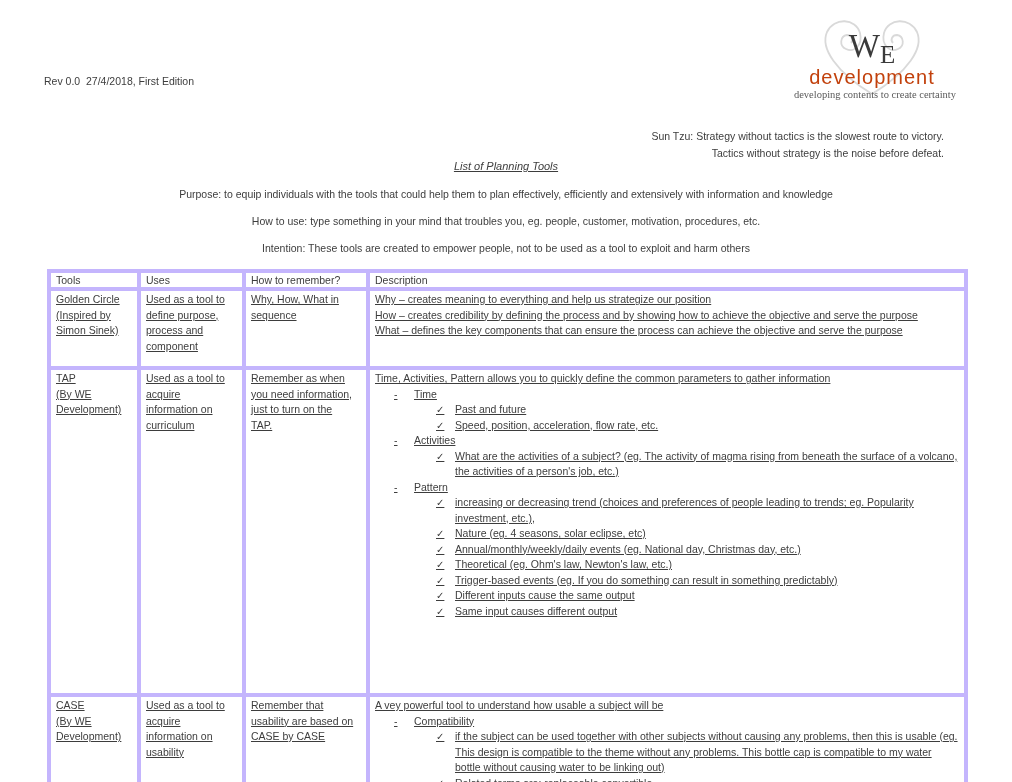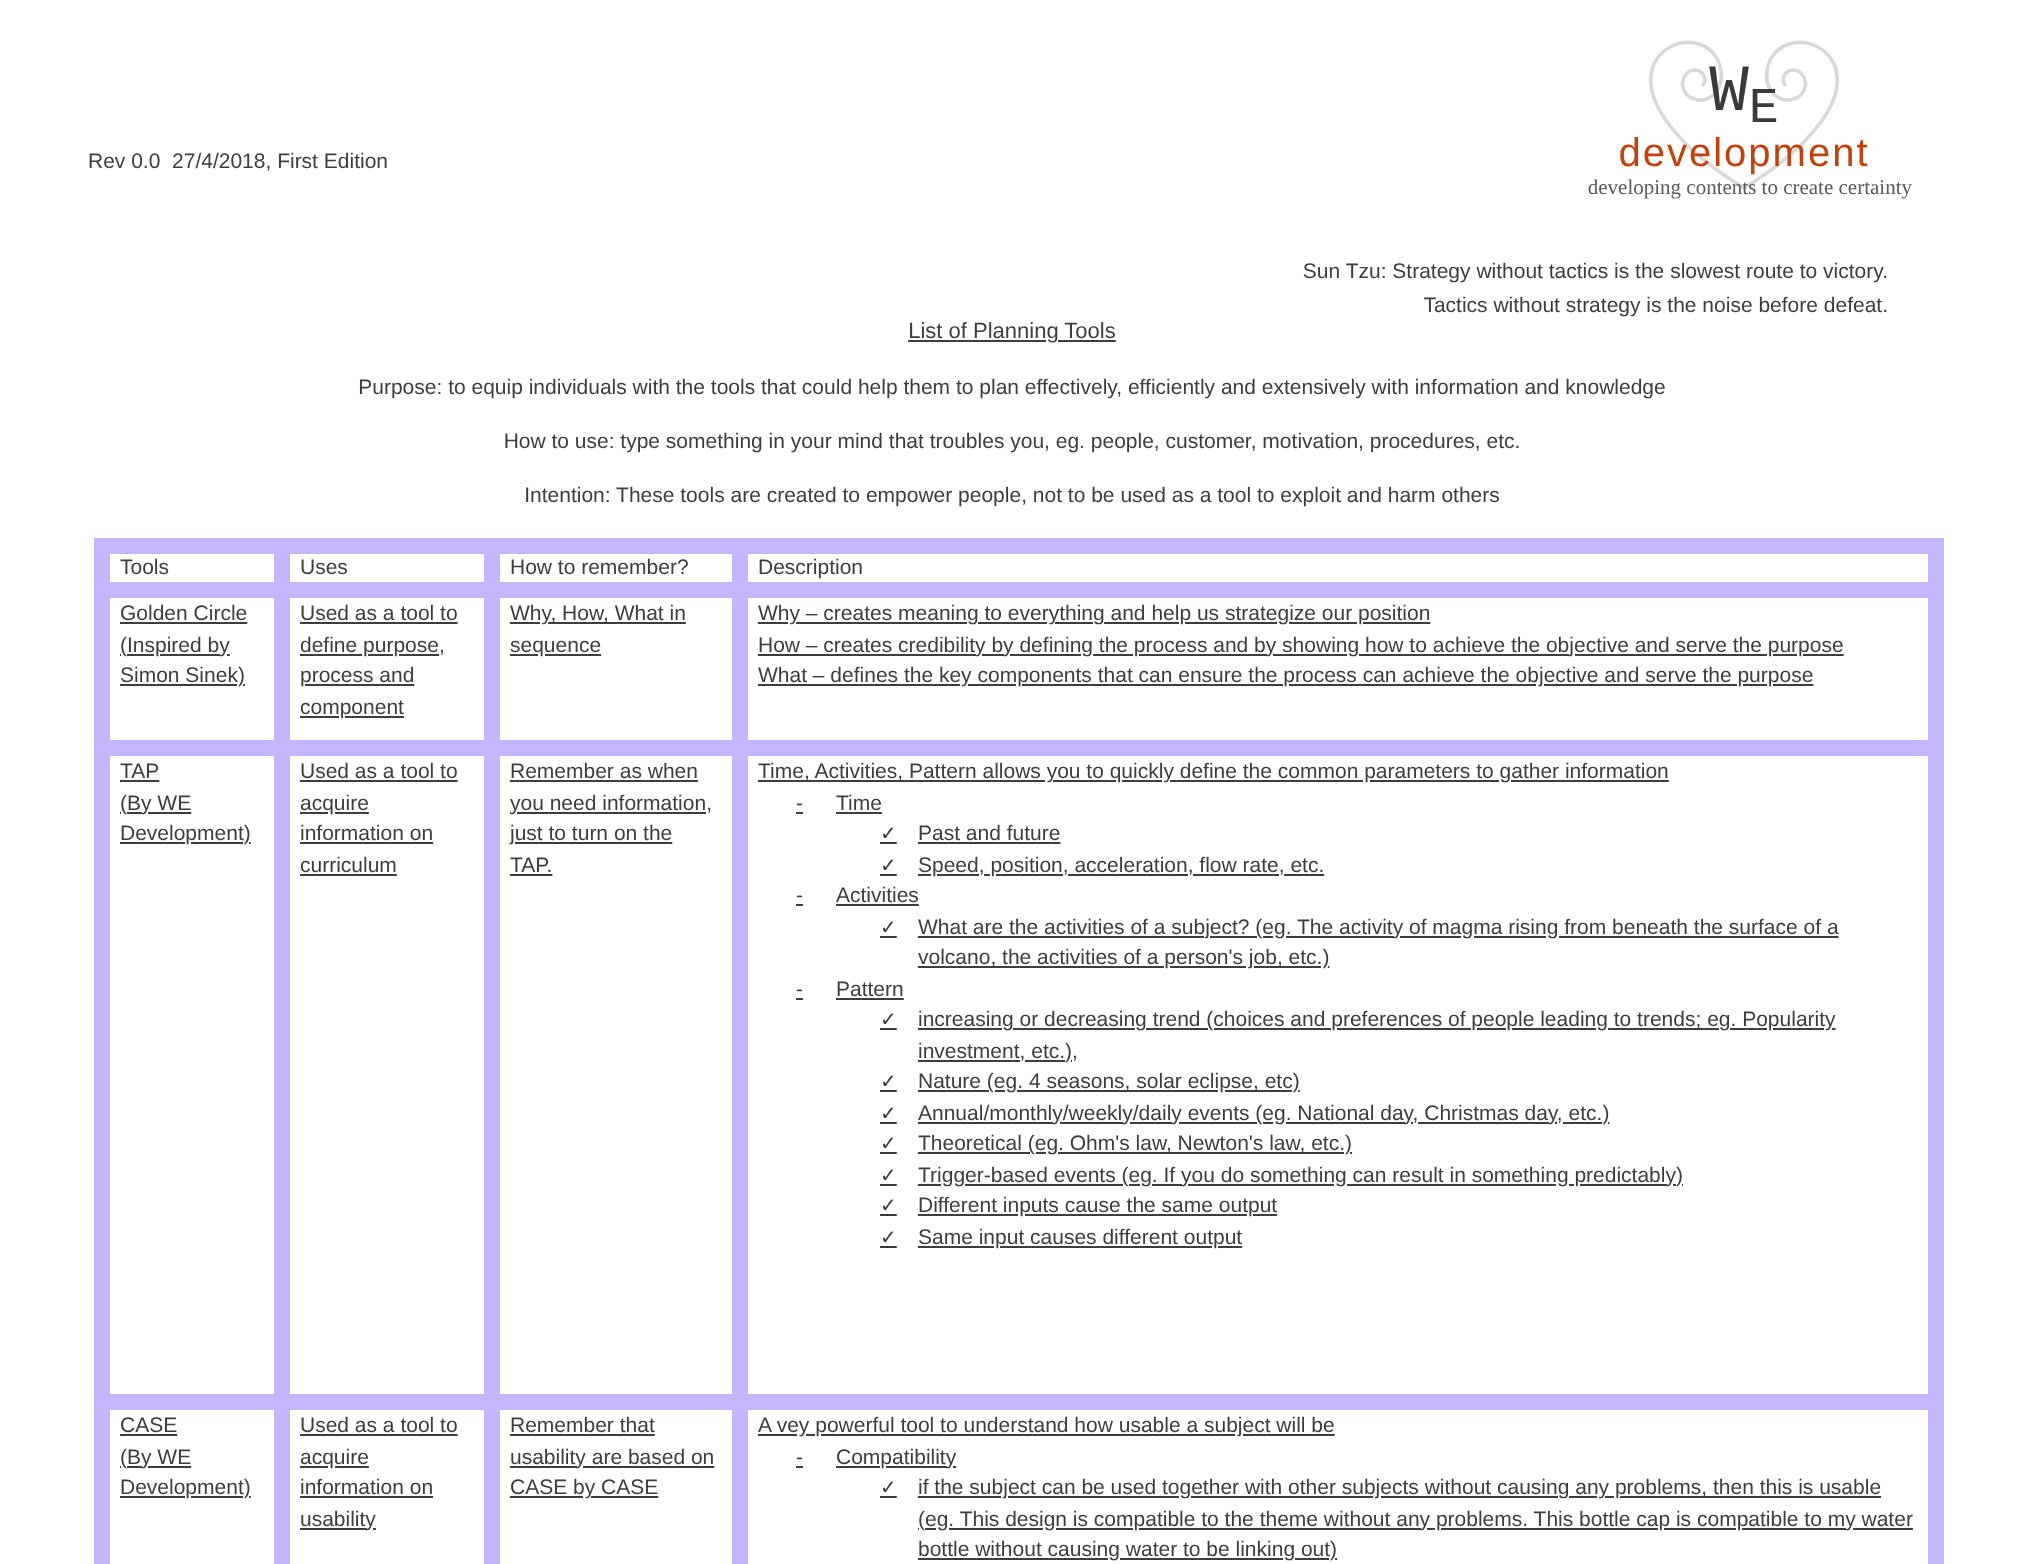--- a/index.html
+++ b/index.html
@@ -11,43 +11,43 @@
   .abs{position:absolute;}
 
   
   #rev-block{left:44px;top:45px;font-size:10.5px;line-height:14.5px;white-space:pre-wrap;}
   #sponsor-link{color:#2e74b5;text-decoration:underline;cursor:pointer;}
 
   
   #logo{right:62px;top:6px;width:156px;height:96px;}
   #logo svg{position:absolute;left:0;top:0;}
   .logo-text{position:absolute;left:0;top:22px;width:100%;text-align:center;
-    font-family:Liberation Mono, monospace;color:#3a3a3a;}
+    font-family:Liberation Serif, serif;color:#3a3a3a;}
   .logo-text .w{font-size:33px;}
   .logo-text .e{font-size:25px;vertical-align:-6px;letter-spacing:0;}
   .logo-dev{position:absolute;left:0;top:60px;width:100%;text-align:center;
     font-family:Liberation Sans, sans-serif;font-size:20px;color:#c2410c;letter-spacing:1px;}
   #tagline{right:56px;top:89px;font-family:"Liberation Serif", serif;font-size:10.5px;
     color:#595959;white-space:nowrap;}
 
   
   #quote{right:68px;top:109px;text-align:right;font-size:10.5px;line-height:16.5px;margin-top:19px;}
 
   
   .center-line{left:0;width:100%;text-align:center;font-size:10.5px;}
   #doc-title{top:160px;font-size:11px;}
-  #doc-title span{text-decoration:underline;}
+  #doc-title span{text-decoration:underline;font-style:italic;}
   #purpose-line{top:188px;}
   #howto-line{top:215px;}
   #intention-line{top:242px;}
 
   
   #tools-table{position:absolute;left:47px;top:269px;width:917px;
     border-collapse:collapse;table-layout:fixed;font-size:10.5px;}
-  #tools-table th,#tools-table td{border:8px solid #c4b5fd;vertical-align:top;
+  #tools-table th,#tools-table td{border:4px solid #c4b5fd;vertical-align:top;
     padding:0 5px;font-weight:normal;text-align:left;}
   #tools-table th{height:14px;line-height:14px;}
   #tools-table td{line-height:15.5px;padding-top:1px;text-decoration:underline;}
   .pre{white-space:pre-line;}
   .desc-line{display:flex;}
   .desc-line .marker{flex:0 0 auto;}
   .desc-line .txt{flex:1 1 auto;}
   .lvl1{padding-left:19px;}
   .lvl1 .marker{width:20px;}
   .lvl2{padding-left:61px;}

